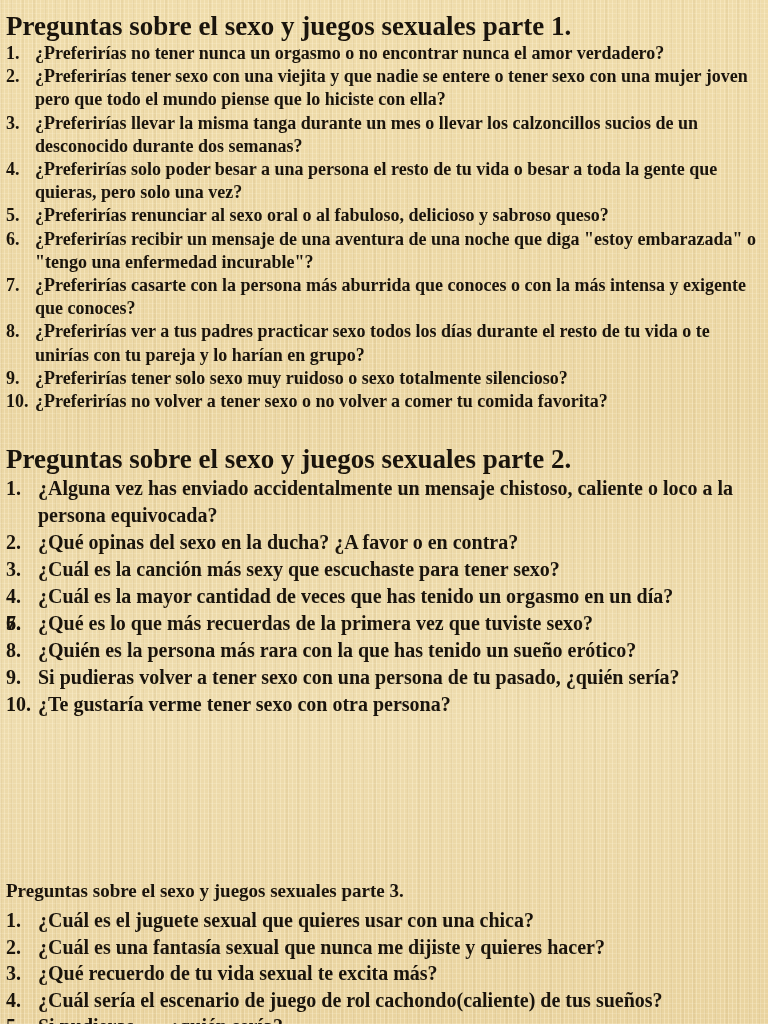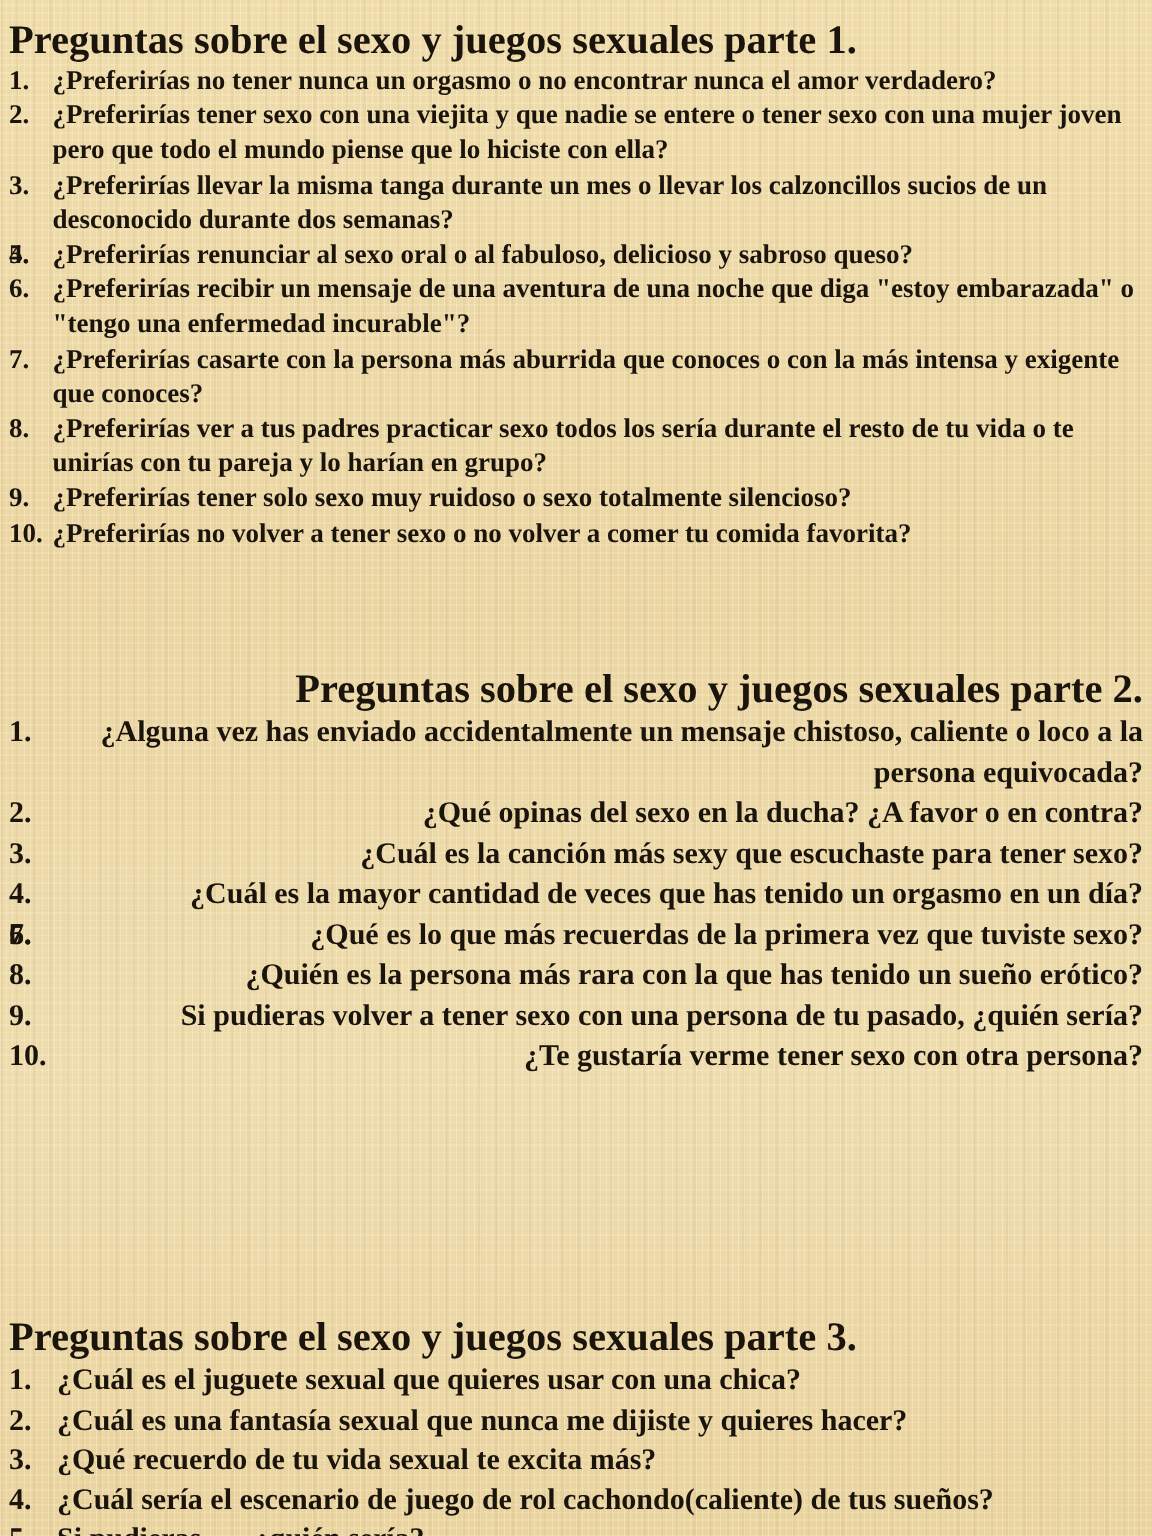--- a/index.html
+++ b/index.html
@@ -43,42 +43,42 @@
     .num {
       position: absolute;
       left: 0;
       top: 0;
     }
     
     #part1 { top: 10px; }
     #part1 .section-title { font-size: 27px; line-height: 32px; }
     #part1 ol.questions li { font-size: 18px; line-height: 23.2px; padding-left: 29px; }
     
-    #part2 { top: 443px; text-align: right; }
+    #part2 { top: 443px; }
     #part2 .section-title { font-size: 27px; line-height: 32px; }
     #part2 ol.questions li { font-size: 20px; line-height: 27px; padding-left: 32px; }
     
     #part3 { top: 875px; }
-    #part3 .section-title { font-size: 27px; line-height: 32px; font-family: Liberation Serif, serif; }
+    #part3 .section-title { font-size: 19px; line-height: 32px; font-family: Liberation Serif, serif; }
     #part3 ol.questions li { font-size: 20px; line-height: 26.5px; padding-left: 32px; }
   </style>
 </head>
 <body>
 
 <section class="section" id="part1">
   <h1 class="section-title">Preguntas sobre el sexo y juegos sexuales parte 1.</h1>
   <ol class="questions">
     <li><span class="num">1.</span><span>¿Preferirías no tener nunca un orgasmo o no encontrar nunca el amor verdadero?</span></li>
     <li><span class="num">2.</span><span>¿Preferirías tener sexo con una viejita y que nadie se entere o tener sexo con una mujer joven pero que todo el mundo piense que lo hiciste con ella?</span></li>
     <li><span class="num">3.</span><span>¿Preferirías llevar la misma tanga durante un mes o llevar los calzoncillos sucios de un desconocido durante dos semanas?</span></li>
-    <li><span class="num">4.</span></li>
+    <li><span class="num">4.</span><span>¿Preferirías solo poder besar a una persona el resto de tu vida o besar a toda la gente que quieras, pero solo una vez?</span></li>
     <li><span class="num">5.</span><span>¿Preferirías renunciar al sexo oral o al fabuloso, delicioso y sabroso queso?</span></li>
     <li><span class="num">6.</span><span>¿Preferirías recibir un mensaje de una aventura de una noche que diga "estoy embarazada" o "tengo una enfermedad incurable"?</span></li>
     <li><span class="num">7.</span><span>¿Preferirías casarte con la persona más aburrida que conoces o con la más intensa y exigente que conoces?</span></li>
-    <li><span class="num">8.</span><span>¿Preferirías ver a tus padres practicar sexo todos los sería durante el resto de tu vida o te unirías con tu pareja y lo harían en grupo?</span></li>
+    <li><span class="num">8.</span><span>¿Preferirías ver a tus padres practicar sexo todos los días durante el resto de tu vida o te unirías con tu pareja y lo harían en grupo?</span></li>
     <li><span class="num">9.</span><span>¿Preferirías tener solo sexo muy ruidoso o sexo totalmente silencioso?</span></li>
     <li><span class="num">10.</span><span>¿Preferirías no volver a tener sexo o no volver a comer tu comida favorita?</span></li>
   </ol>
 </section>
 
 <section class="section" id="part2">
   <h1 class="section-title">Preguntas sobre el sexo y juegos sexuales parte 2.</h1>
   <ol class="questions">
     <li><span class="num">1.</span><span>¿Alguna vez has enviado accidentalmente un mensaje chistoso, caliente o loco a la persona equivocada?</span></li>
     <li><span class="num">2.</span><span>¿Qué opinas del sexo en la ducha? ¿A favor o en contra?</span></li>

